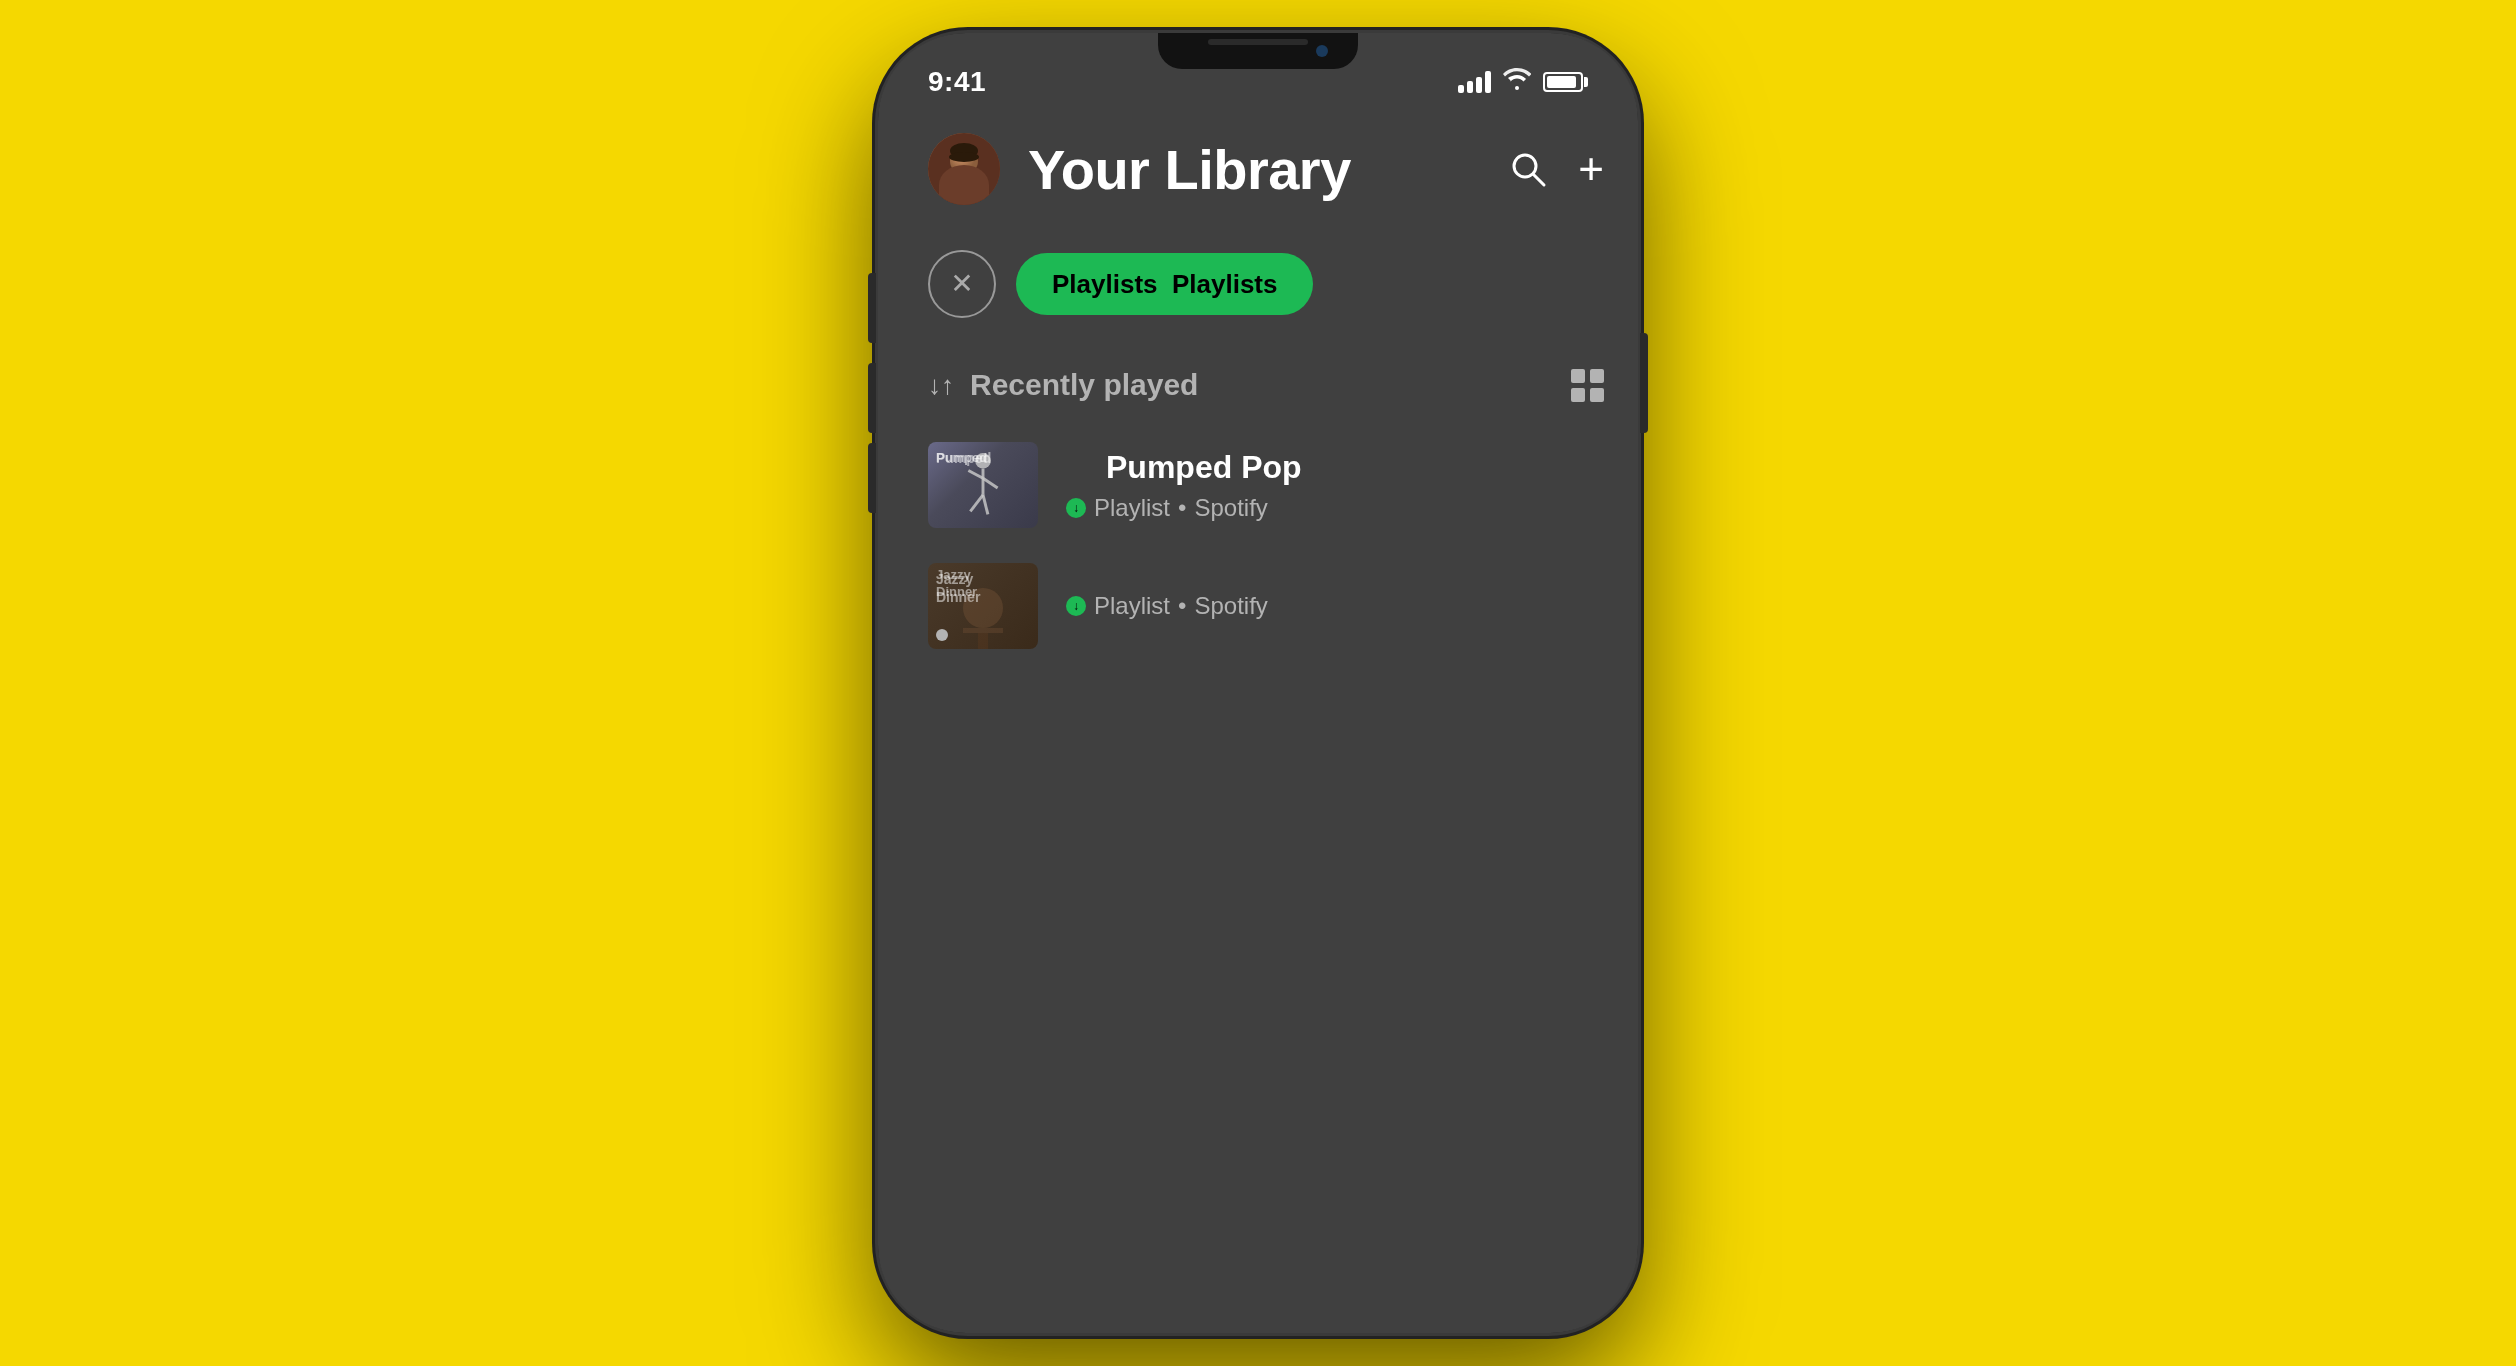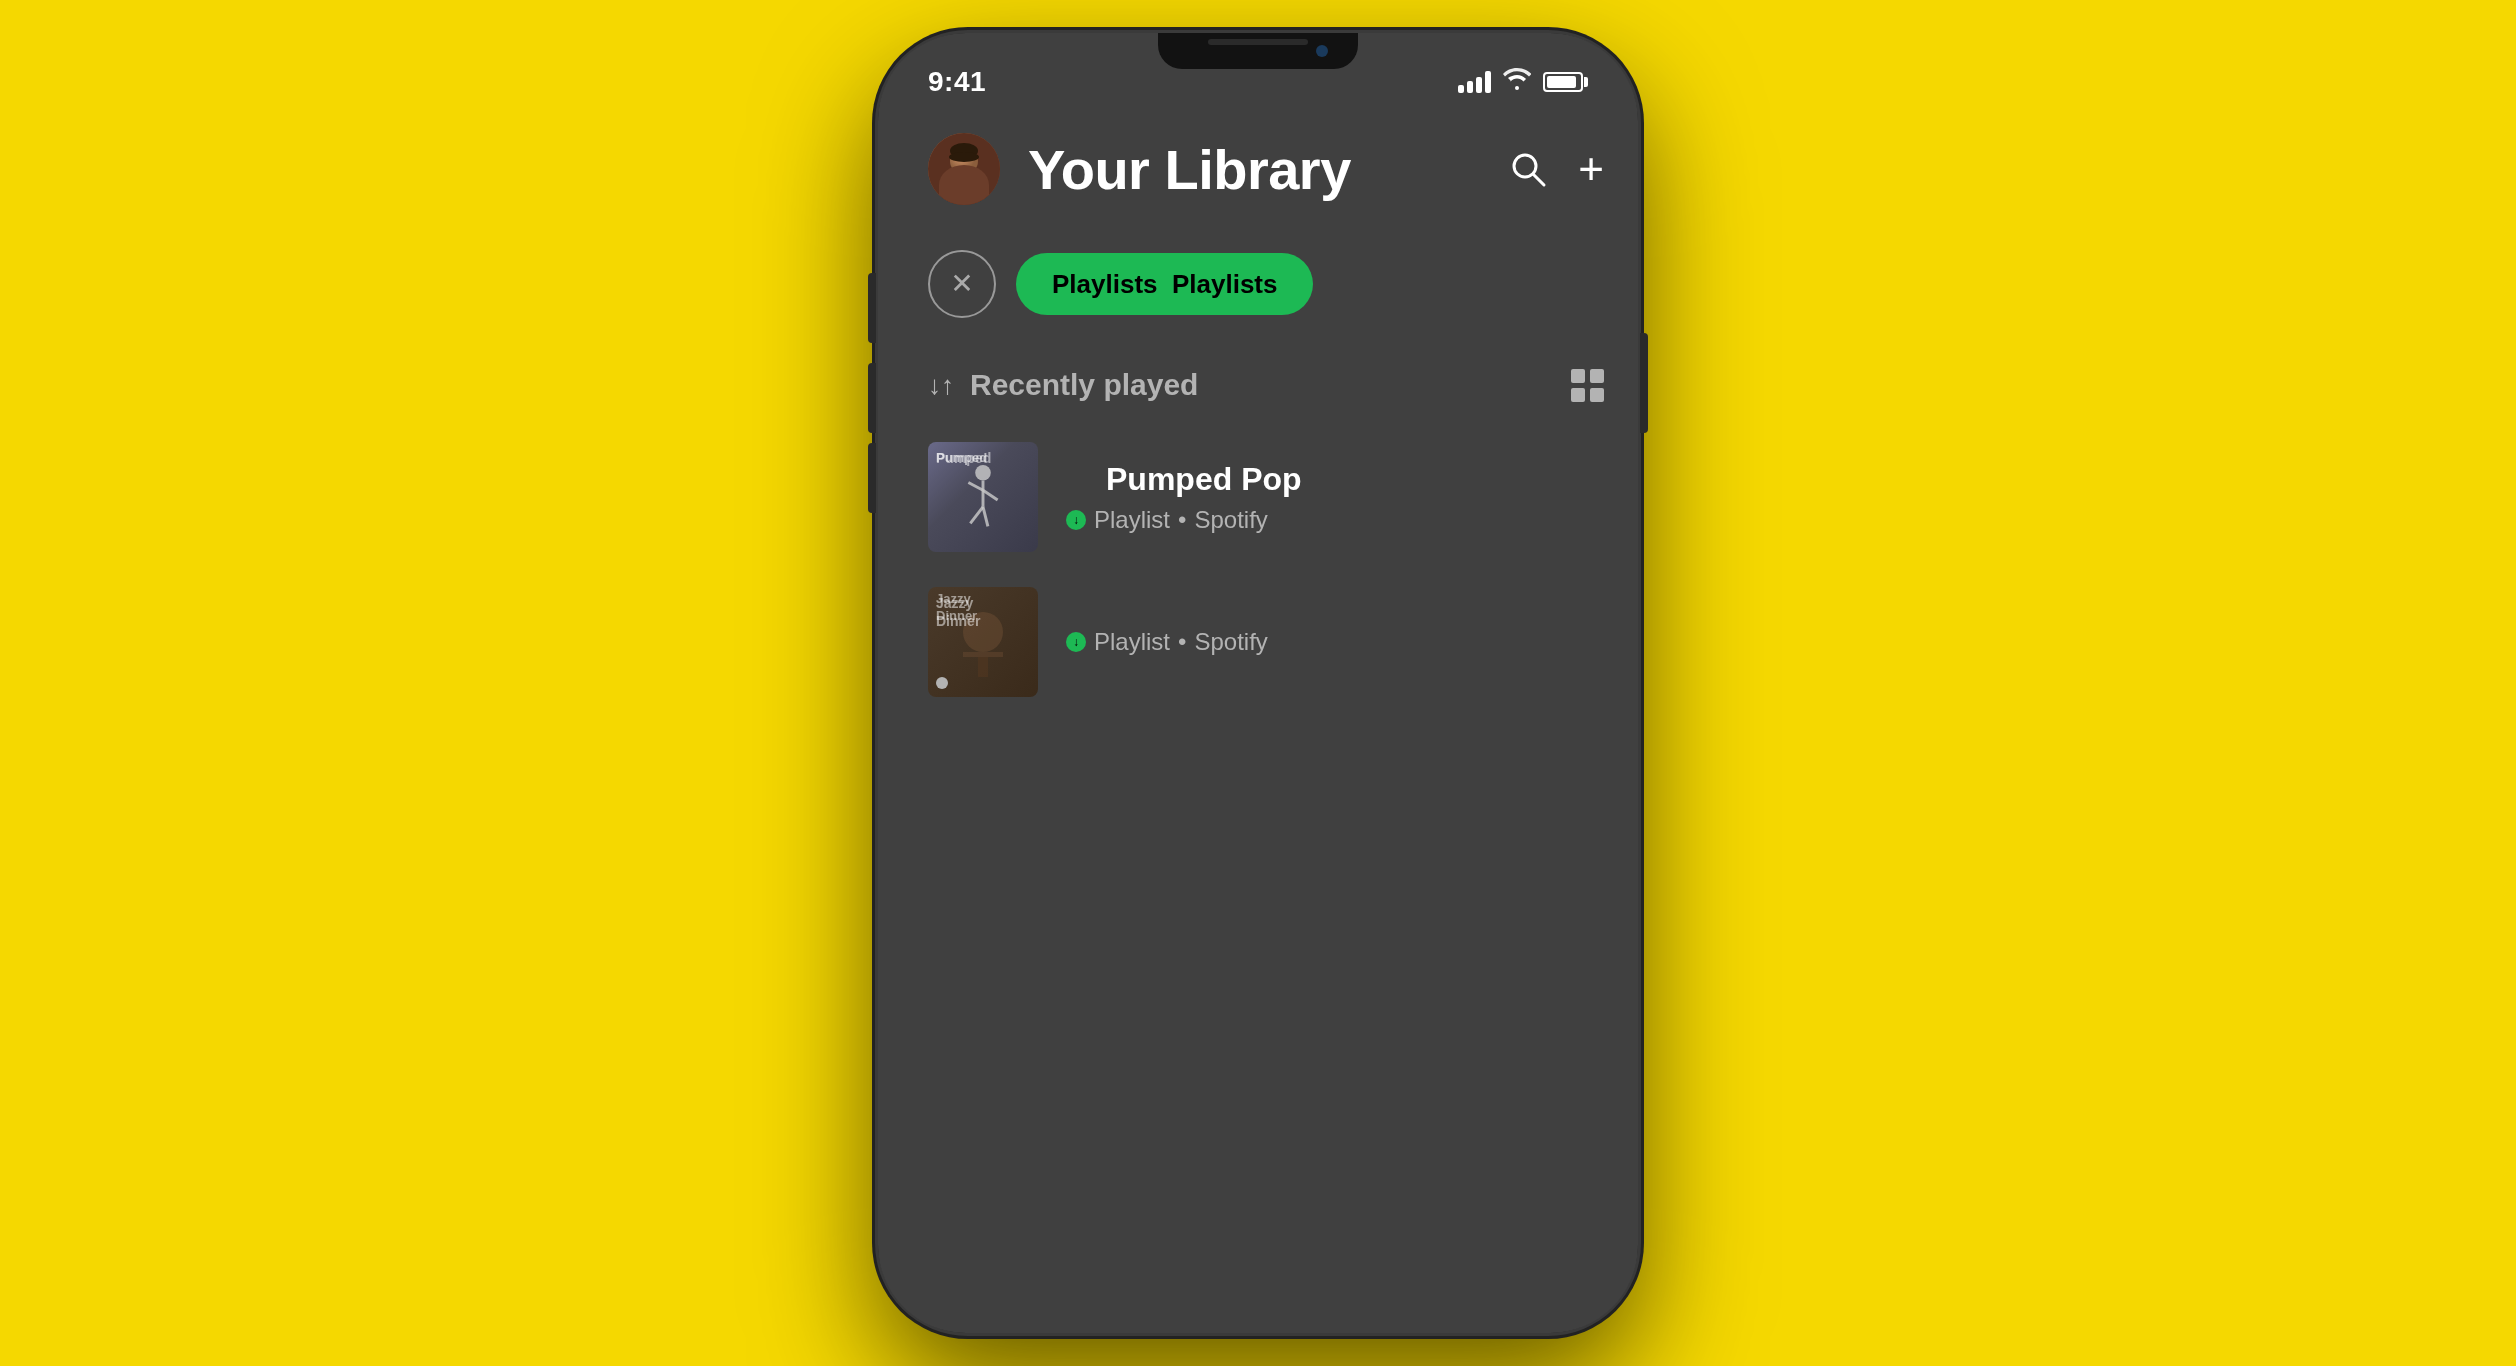--- a/index.html
+++ b/index.html
@@ -324,21 +324,21 @@
     .playlist-item {
       display: flex;
       align-items: center;
       gap: 28px;
       margin-bottom: 35px;
       cursor: pointer;
     }
 
     .playlist-art {
       width: 110px;
-      height: 110px;
+      height: 86px;
       border-radius: 8px;
       flex-shrink: 0;
       position: relative;
       overflow: hidden;
     }
 
     .art-pumped-pop {
       background: linear-gradient(135deg, #6a6a8a 0%, #4a4a5a 40%, #3a3a4a 100%);
       display: flex;
       align-items: center;

